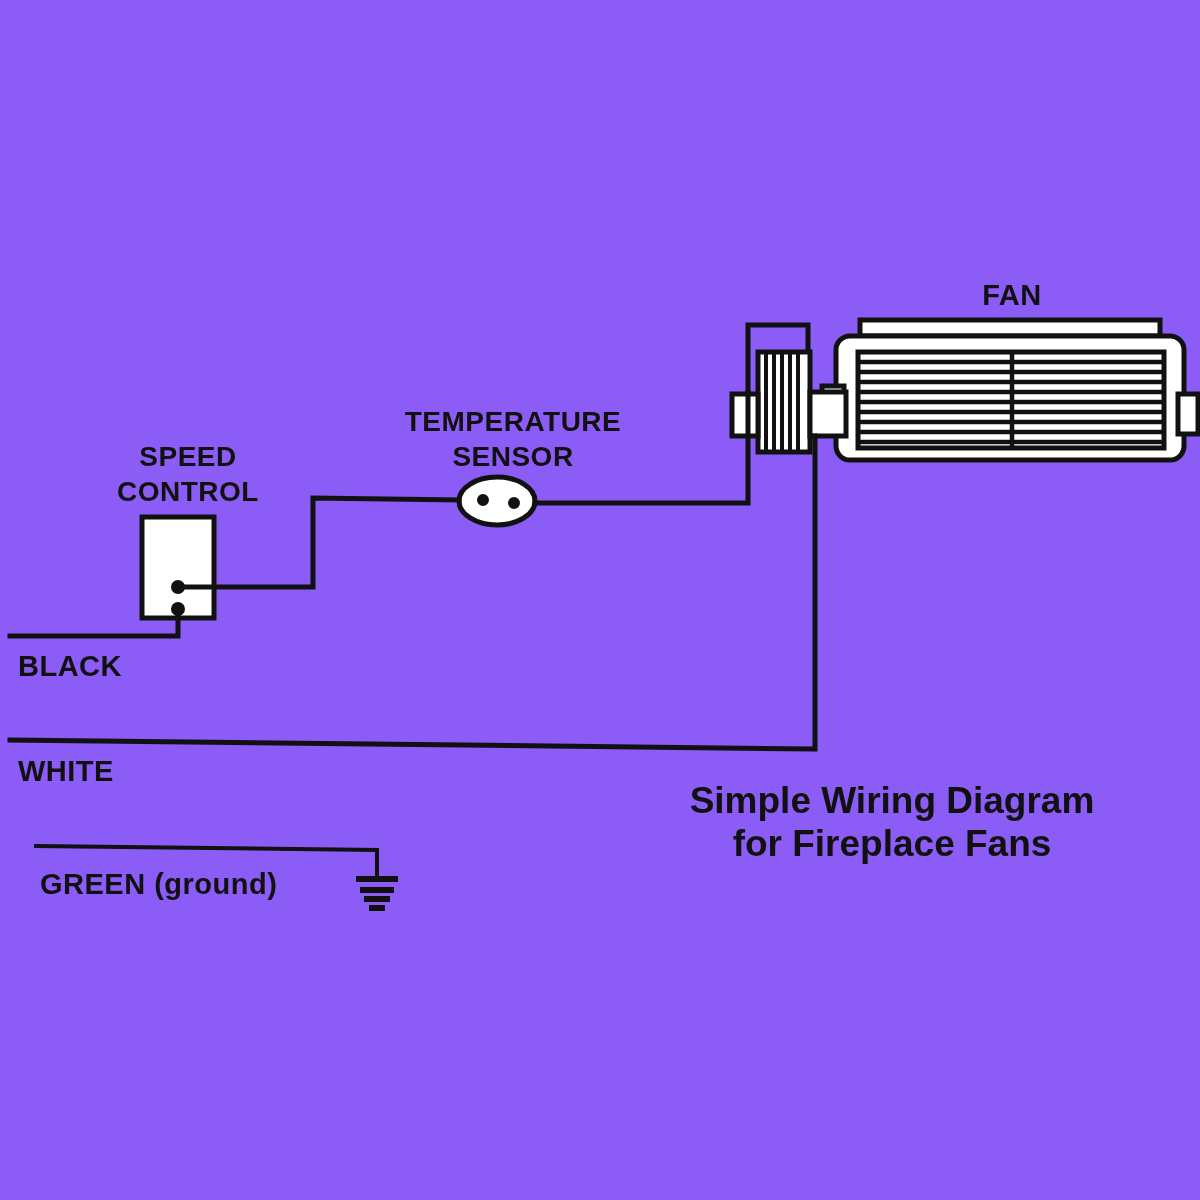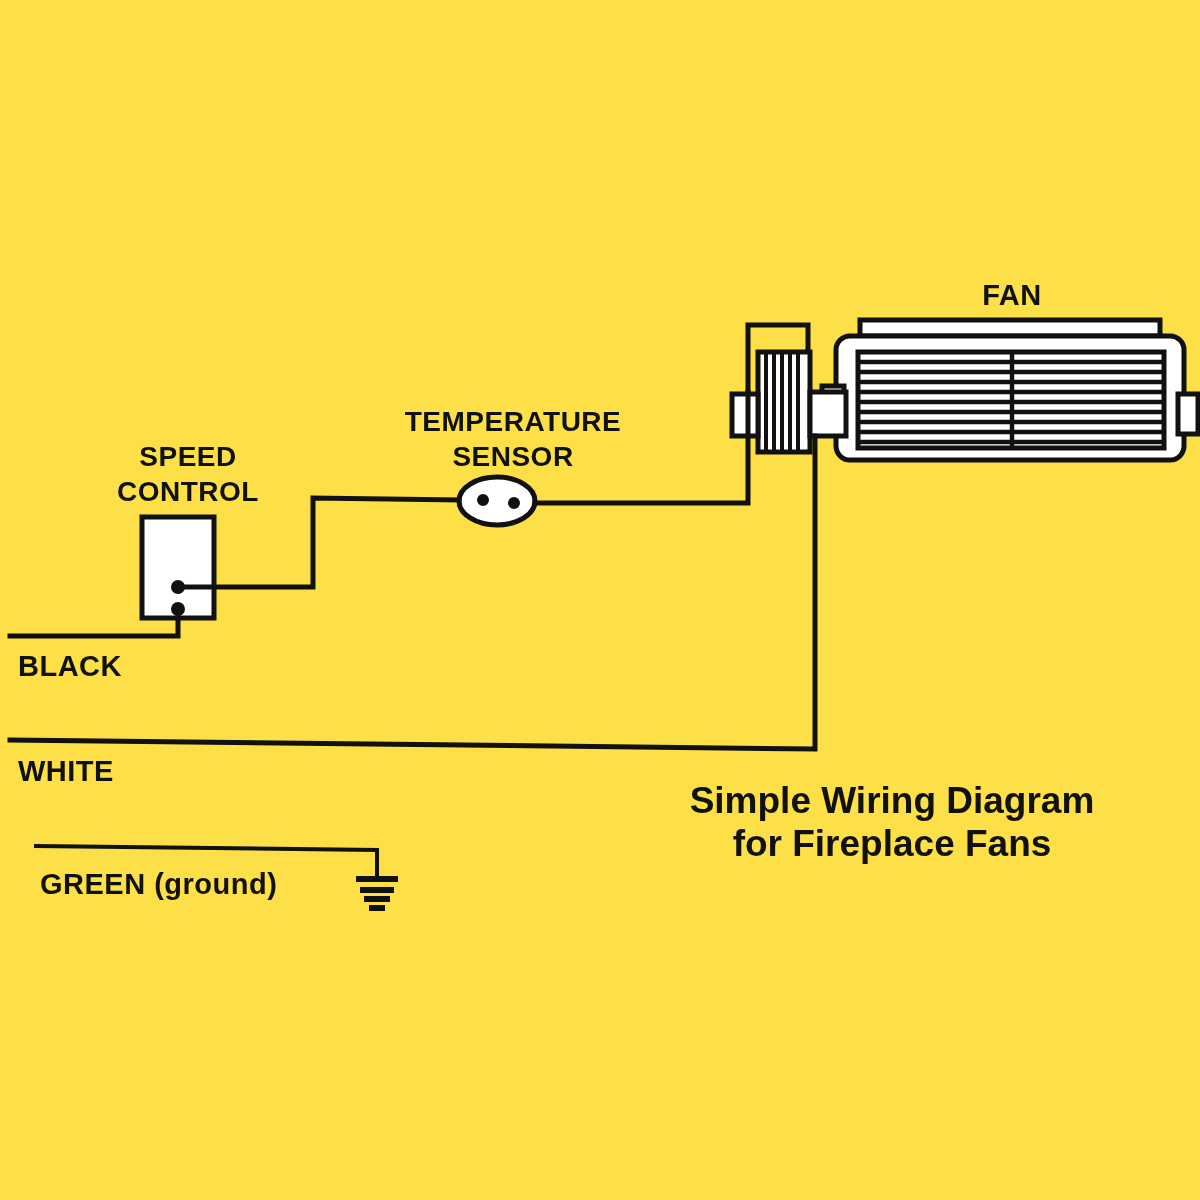--- a/index.html
+++ b/index.html
@@ -5,21 +5,21 @@
 <style>
   html, body {
     margin: 0;
     padding: 0;
     background: #ffffff;
   }
   #stage {
     position: relative;
     width: 1200px;
     height: 1200px;
-    background: #fde047;
+    background: #8b5cf6;
     overflow: hidden;
     font-family: "Liberation Sans", sans-serif;
   }
   #diagram-svg {
     position: absolute;
     left: 0;
     top: 0;
     width: 1200px;
     height: 1200px;
     display: block;

